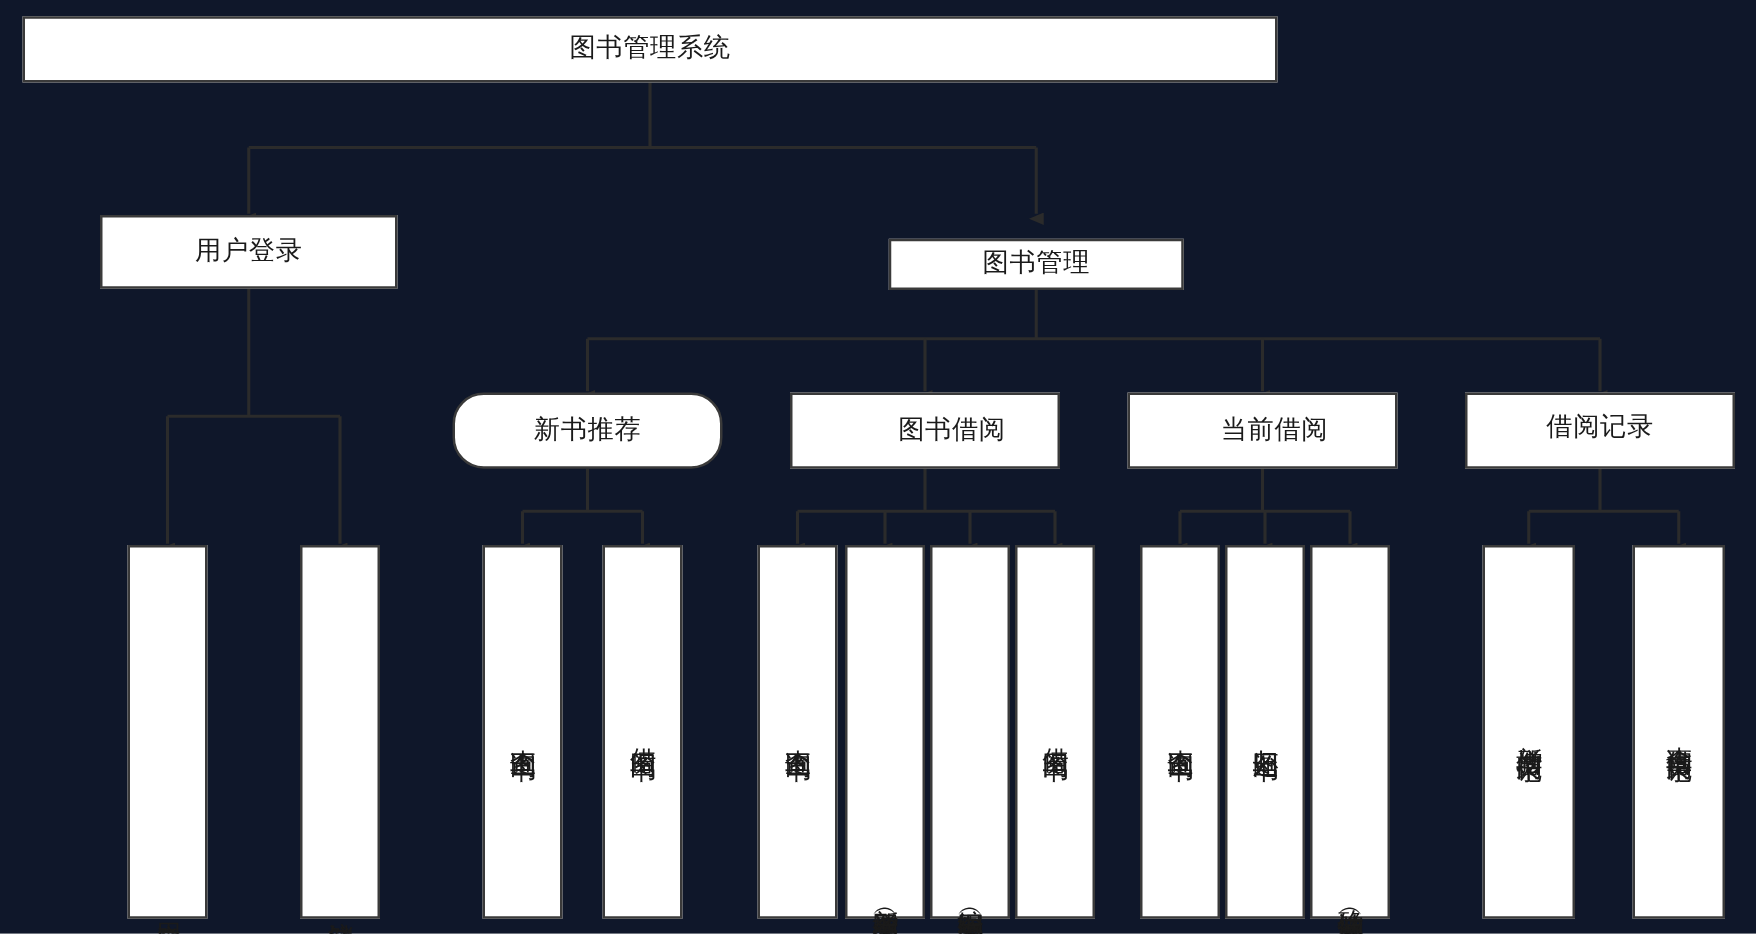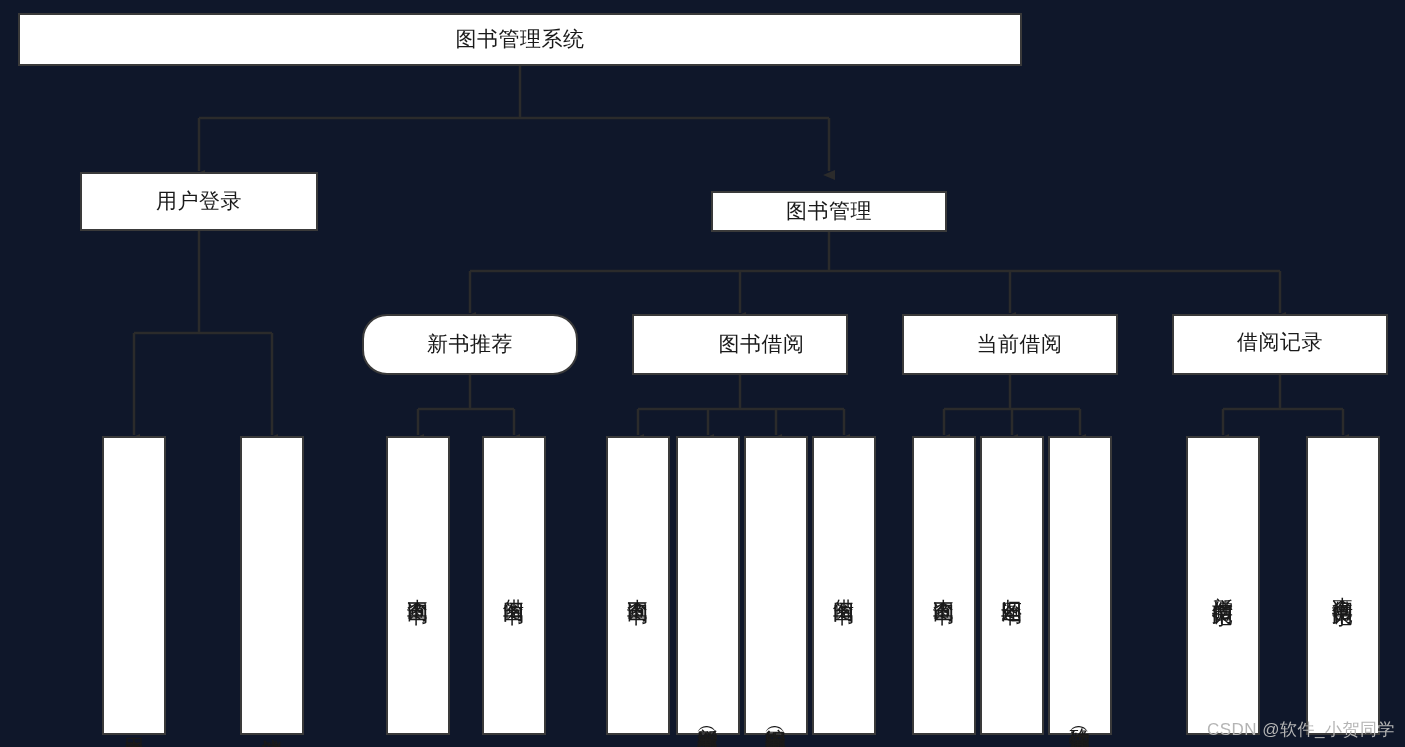--- a/index.html
+++ b/index.html
@@ -175,14 +175,13 @@
         <div class="node-label" style="color: rgb(26, 26, 26);">确认归还（管理员）</div>
       </div>
       <div class="node vert centered" style="left: 1186px; top: 436px; width: 74px; height: 299px; border-color: rgb(58, 58, 58); background: rgb(255, 255, 255);">
         <div class="node-label" style="color: rgb(26, 26, 26);">新增借阅记录</div>
       </div>
       <div class="node vert centered" style="left: 1306px; top: 436px; width: 74px; height: 299px; border-color: rgb(58, 58, 58); background: rgb(255, 255, 255);">
         <div class="node-label" style="color: rgb(26, 26, 26);">查询借阅记录</div>
       </div>
     </div>
 
-  <div id="watermark">CSDN @软件_小贺同学</div>
 </div>
 
 </body></html>

